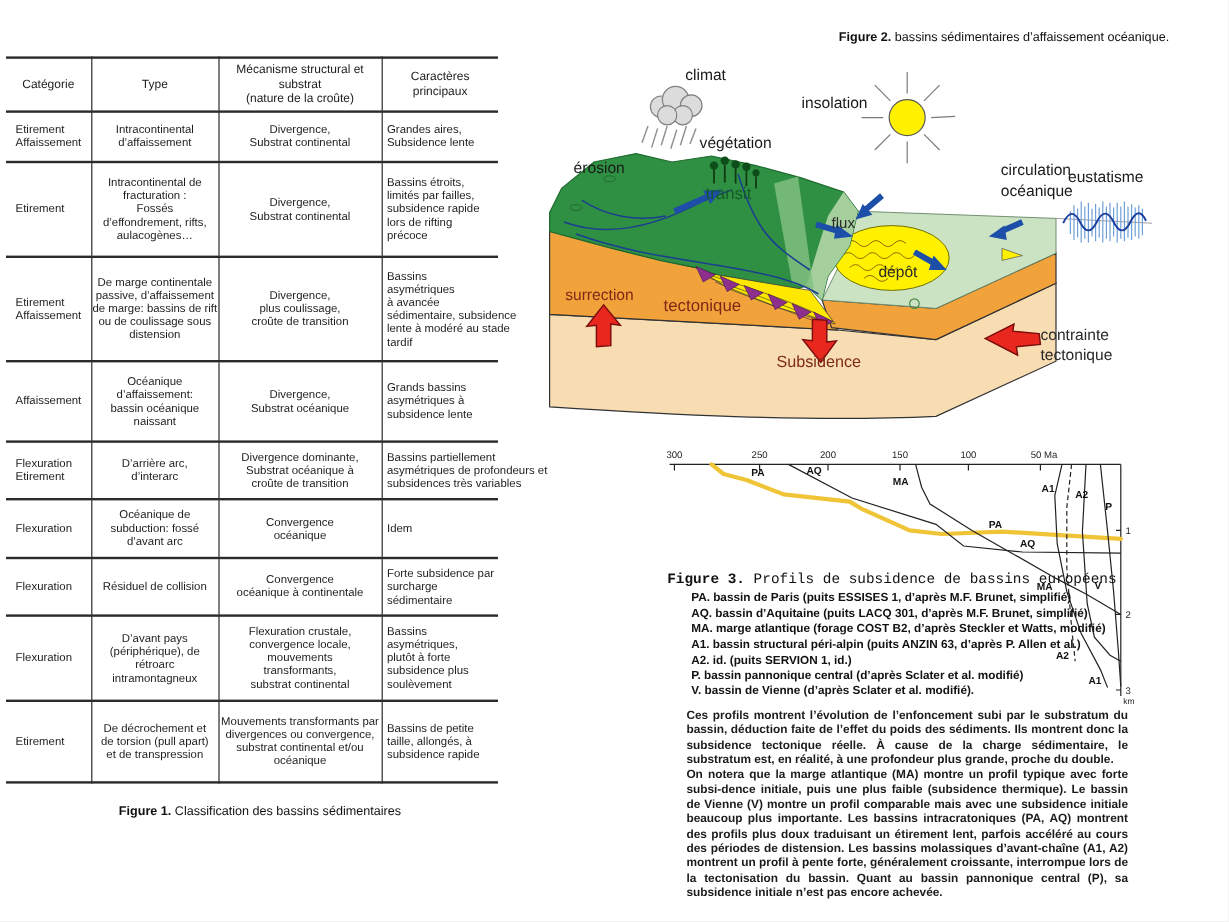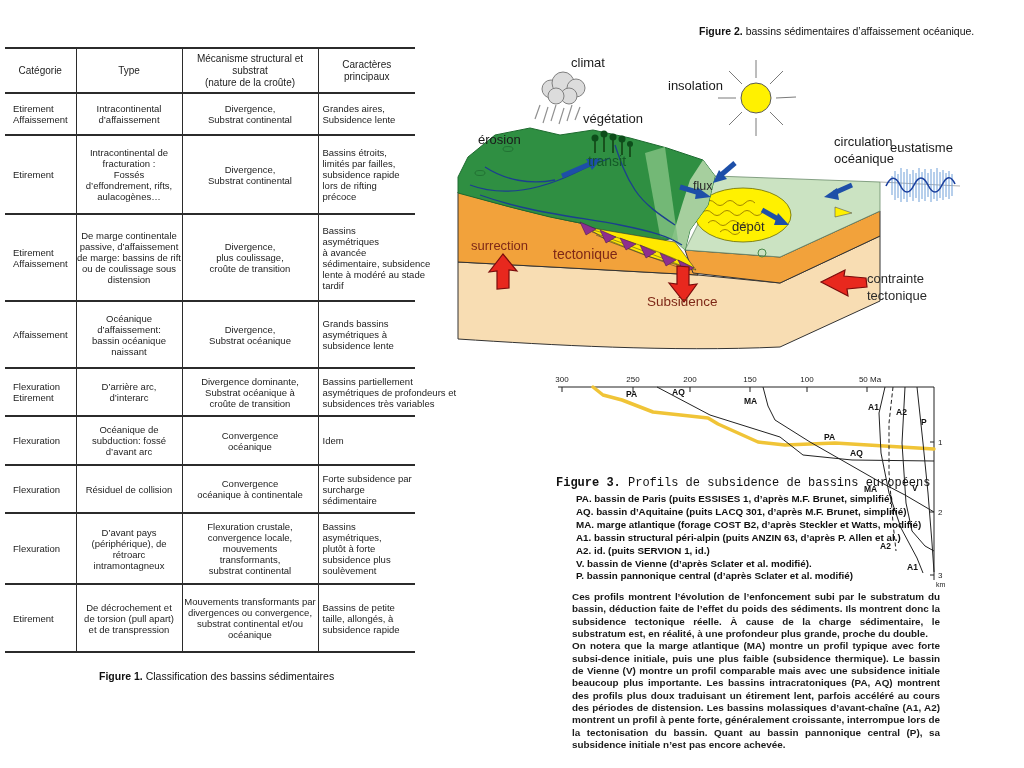--- a/index.html
+++ b/index.html
@@ -387,22 +387,22 @@
   <div class="abs caption" style="left:545px;top:476px;font-size:12px;font-family:Liberation Mono, monospace;">
     <span class="b">Figure 3.</span><span> Profils de subsidence de bassins européens</span>
   </div>
 
   <div class="abs legend" style="left:576px;top:493px;">
     <div>PA. bassin de Paris (puits ESSISES 1, d’après M.F. Brunet, simplifié)</div>
     <div>AQ. bassin d’Aquitaine (puits LACQ 301, d’après M.F. Brunet, simplifié)</div>
     <div>MA. marge atlantique (forage COST B2, d’après Steckler et Watts, modifié)</div>
     <div>A1. bassin structural péri-alpin (puits ANZIN 63, d’après P. Allen et al.)</div>
     <div>A2. id. (puits SERVION 1, id.)</div>
+    <div>P. bassin pannonique central (d’après Sclater et al. modifié)</div>
     <div>V. bassin de Vienne (d’après Sclater et al. modifié).</div>
-    <div>P. bassin pannonique central (d’après Sclater et al. modifié)</div>
   </div>
 
   <div class="abs paras" style="left:572px;top:591px;">
     <div>Ces profils montrent l’évolution de l’enfoncement subi par le substratum du bassin, déduction faite de l’effet du poids des sédiments. Ils montrent donc la subsidence tectonique réelle. À cause de la charge sédimentaire, le substratum est, en réalité, à une profondeur plus grande, proche du double.</div>
     <div>On notera que la marge atlantique (MA) montre un profil typique avec forte subsi-dence initiale, puis une plus faible (subsidence thermique). Le bassin de Vienne (V) montre un profil comparable mais avec une subsidence initiale beaucoup plus importante. Les bassins intracratoniques (PA, AQ) montrent des profils plus doux traduisant un étirement lent, parfois accéléré au cours des périodes de distension. Les bassins molassiques d’avant-chaîne (A1, A2) montrent un profil à pente forte, généralement croissante, interrompue lors de la tectonisation du bassin. Quant au bassin pannonique central (P), sa subsidence initiale n’est pas encore achevée.</div>
   </div>
 
 </div>
 
 </body></html>

